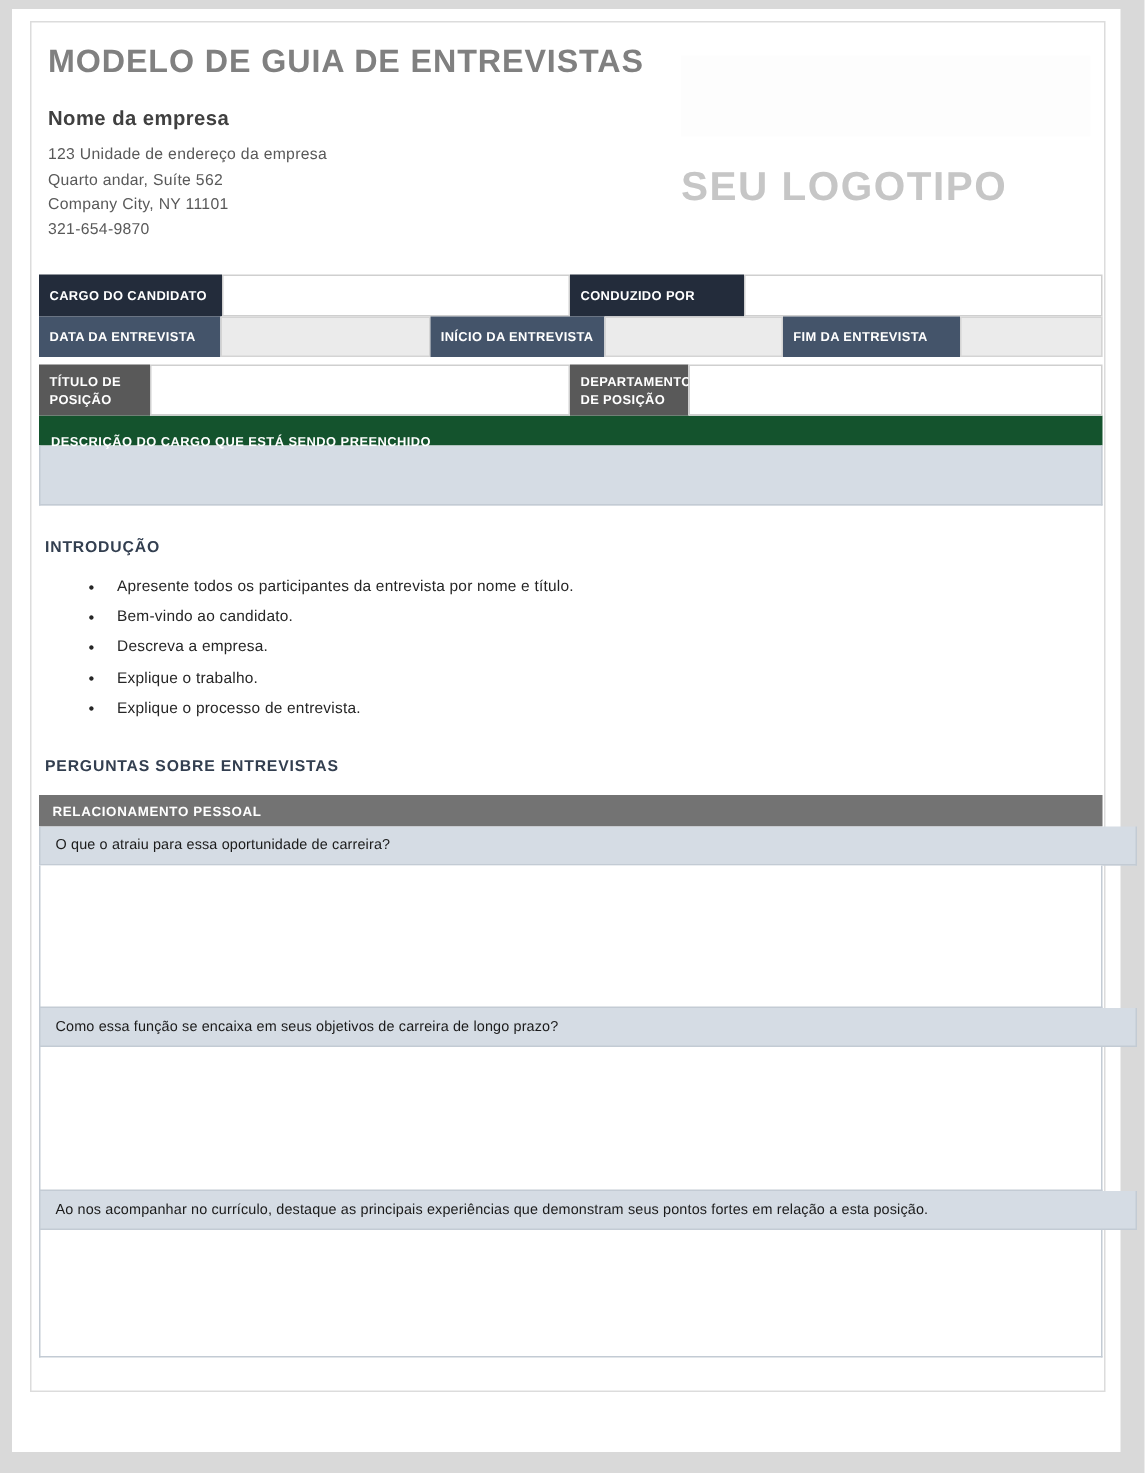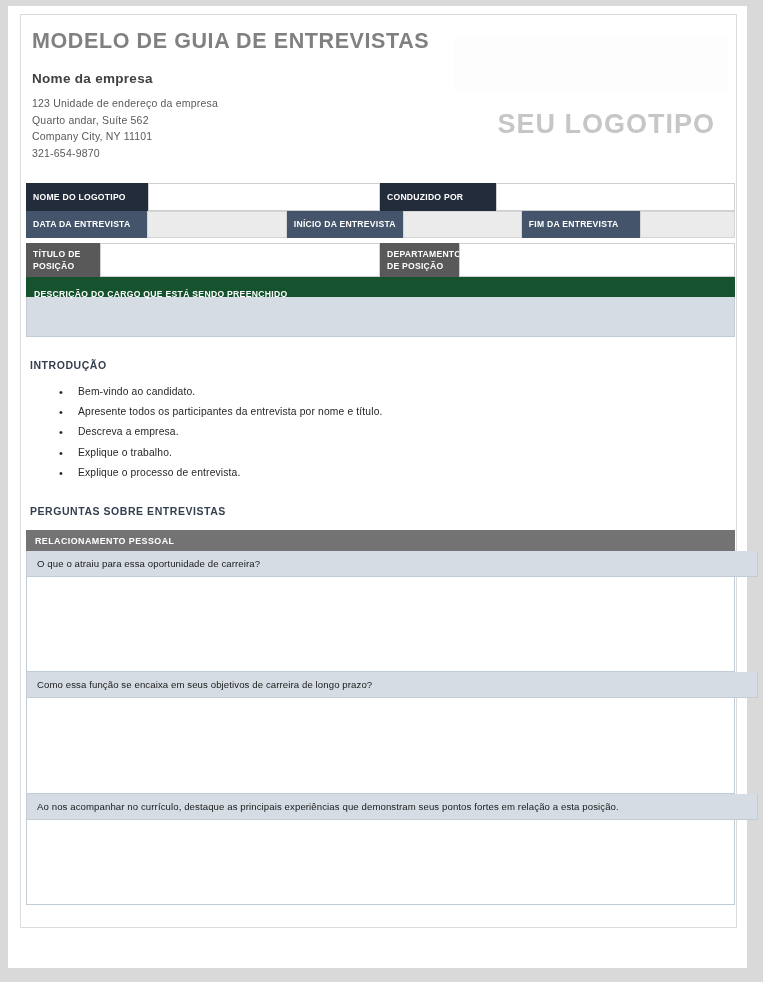--- a/index.html
+++ b/index.html
@@ -71,24 +71,23 @@
   .logo-placeholder {
     position: absolute;
     right: 8px;
     top: 8px;
     width: 273px;
     height: 54px;
     background: #fdfdfd;
   }
   .logo-text {
     position: absolute;
-    right: 20px;
+    right: 8px;
     top: 80px;
     width: 273px;
-    text-align: right;
     font-size: 27px;
     font-weight: bold;
     letter-spacing: 1px;
     color: #c6c6c6;
   }
 
   
   .info-table {
     margin-top: 2px;
     width: 709px;
@@ -233,21 +232,21 @@
         <div class="addr-line">321-654-9870</div>
       </div>
 
       <div class="logo-placeholder"></div>
       <div class="logo-text">SEU LOGOTIPO</div>
     </div>
 
     <div class="info-table">
 
       <div class="info-row r1">
-        <div class="cell lbl-dark" style="width:122px">NOME DO LOGOTIPO</div>
+        <div class="cell lbl-dark" style="width:122px">CARGO DO CANDIDATO</div>
         <div class="fill fill-white" style="width:232px"></div>
         <div class="cell lbl-dark" style="width:116px">CONDUZIDO POR</div>
         <div class="fill fill-white" style="width:239px"></div>
       </div>
 
       <div class="info-row r2">
         <div class="cell lbl-slate" style="width:122px">DATA DA ENTREVISTA</div>
         <div class="fill fill-gray" style="width:141px"></div>
         <div class="cell lbl-slate" style="width:117px">INÍCIO DA ENTREVISTA</div>
         <div class="fill fill-gray" style="width:120px"></div>
@@ -263,22 +262,22 @@
         <div class="cell lbl-gray" style="width:79px">DEPARTAMENTO DE POSIÇÃO</div>
         <div class="fill fill-white" style="width:276px"></div>
       </div>
 
       <div class="desc-bar">DESCRIÇÃO DO CARGO QUE ESTÁ SENDO PREENCHIDO</div>
       <div class="desc-area"></div>
     </div>
 
     <div class="section-heading">INTRODUÇÃO</div>
     <ul class="intro-list">
+      <li>Apresente todos os participantes da entrevista por nome e título.</li>
       <li>Bem-vindo ao candidato.</li>
-      <li>Apresente todos os participantes da entrevista por nome e título.</li>
       <li>Descreva a empresa.</li>
       <li>Explique o trabalho.</li>
       <li>Explique o processo de entrevista.</li>
     </ul>
 
     <div class="section-heading">PERGUNTAS SOBRE ENTREVISTAS</div>
 
     <div class="q-block">
       <div class="q-category">RELACIONAMENTO PESSOAL</div>
 

